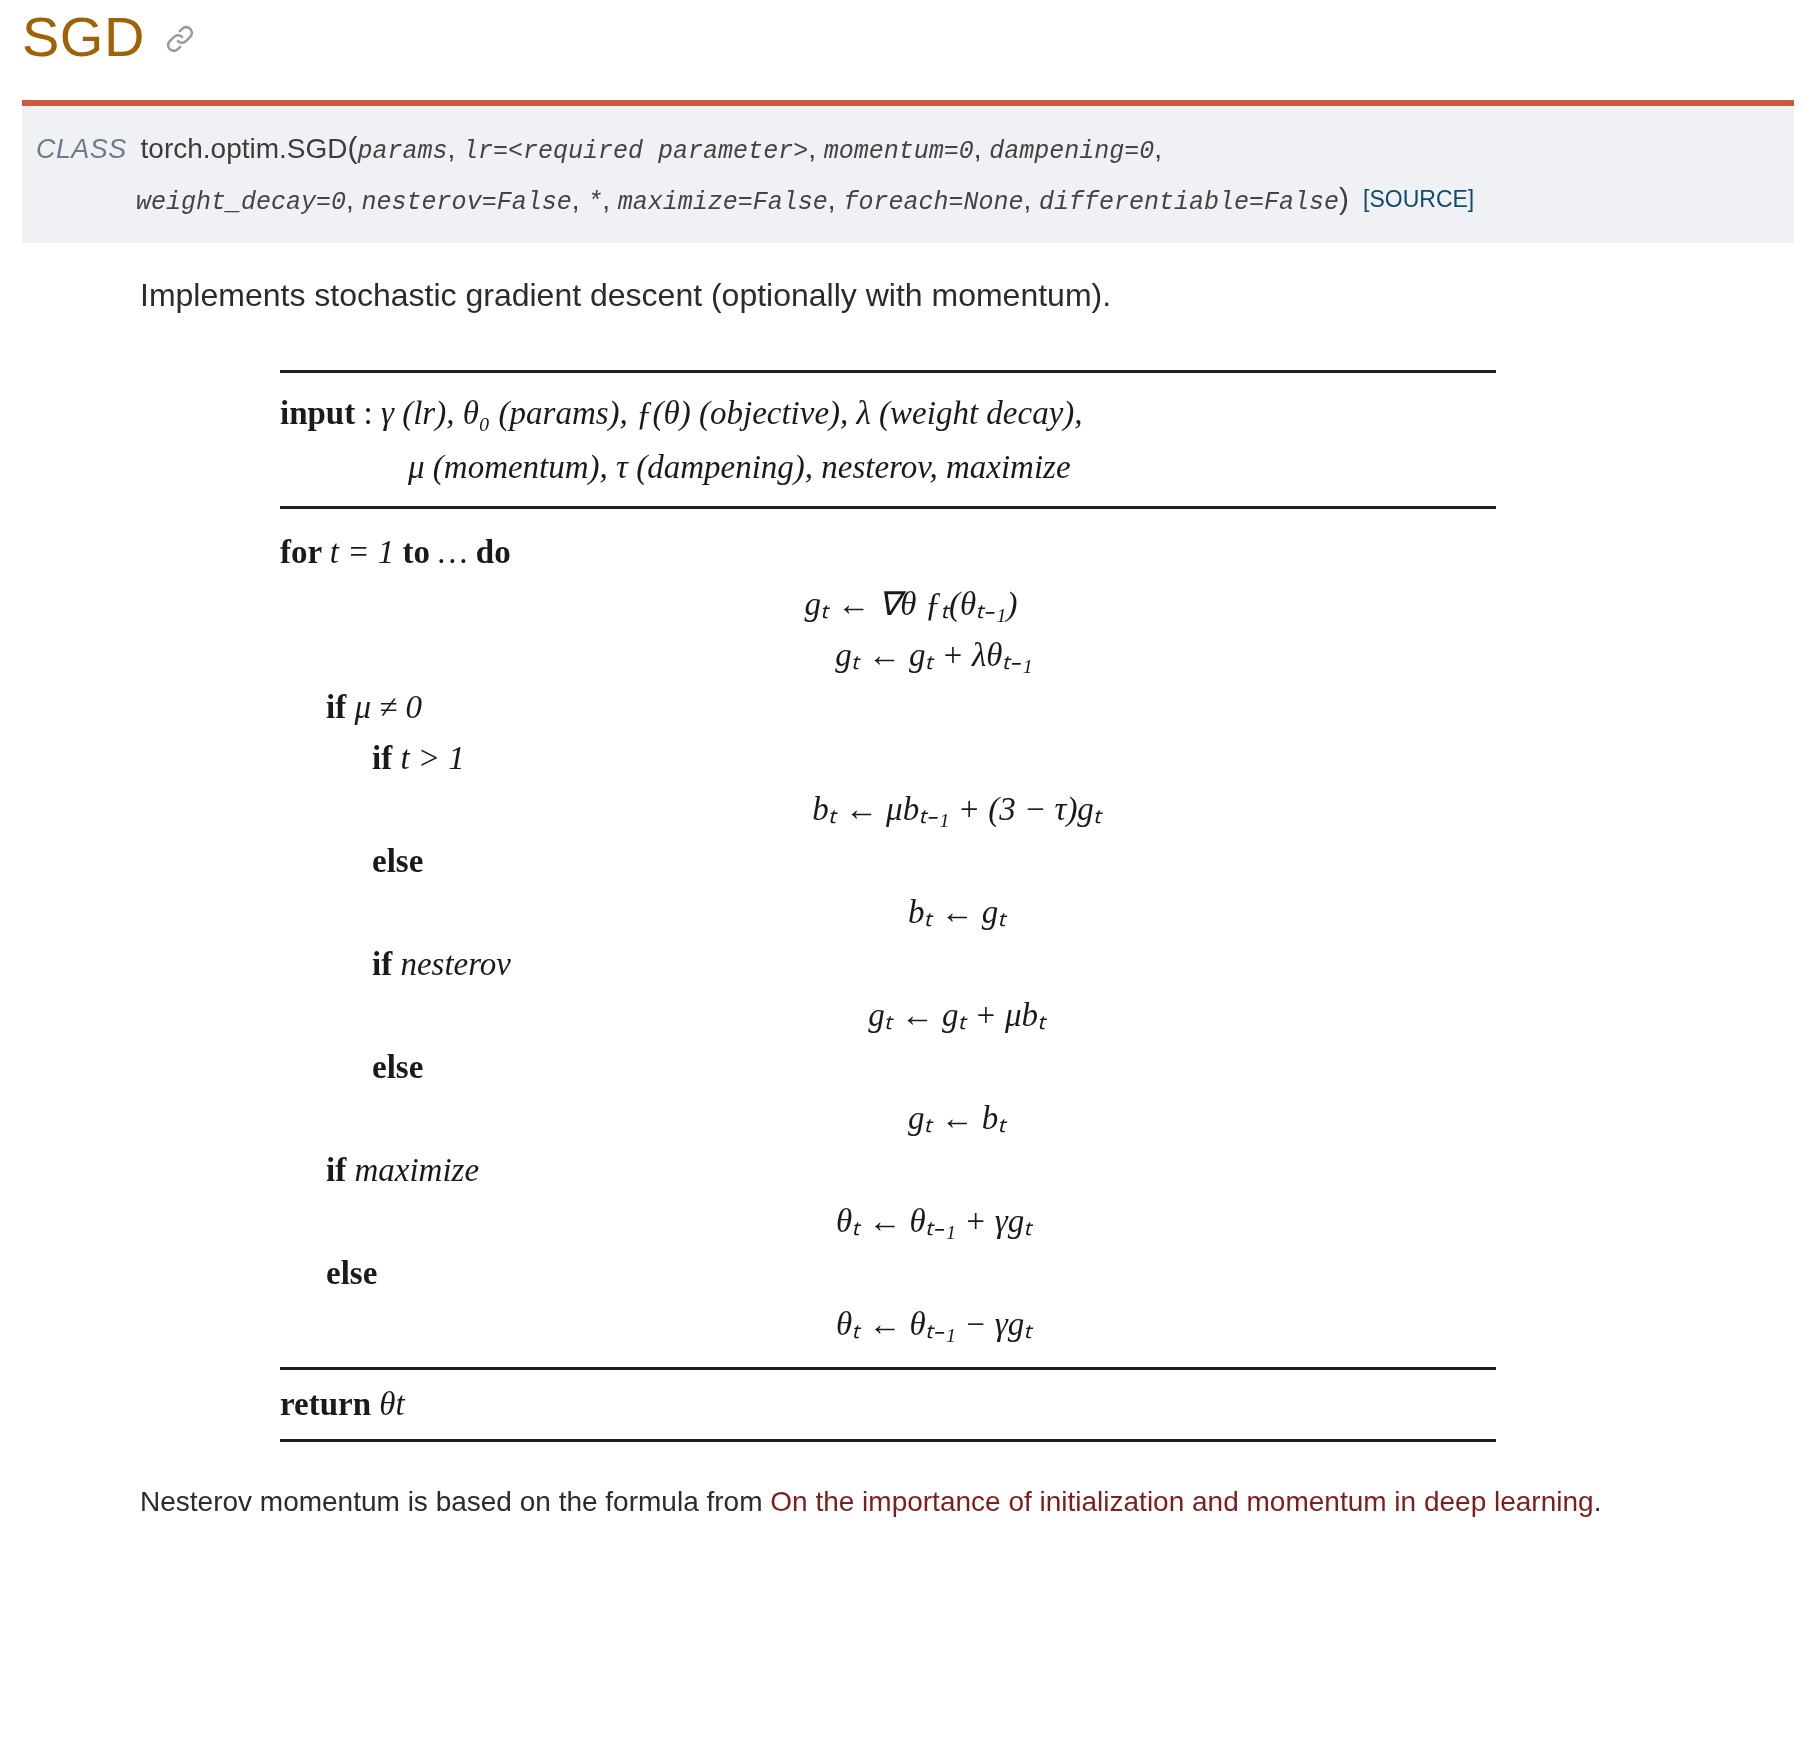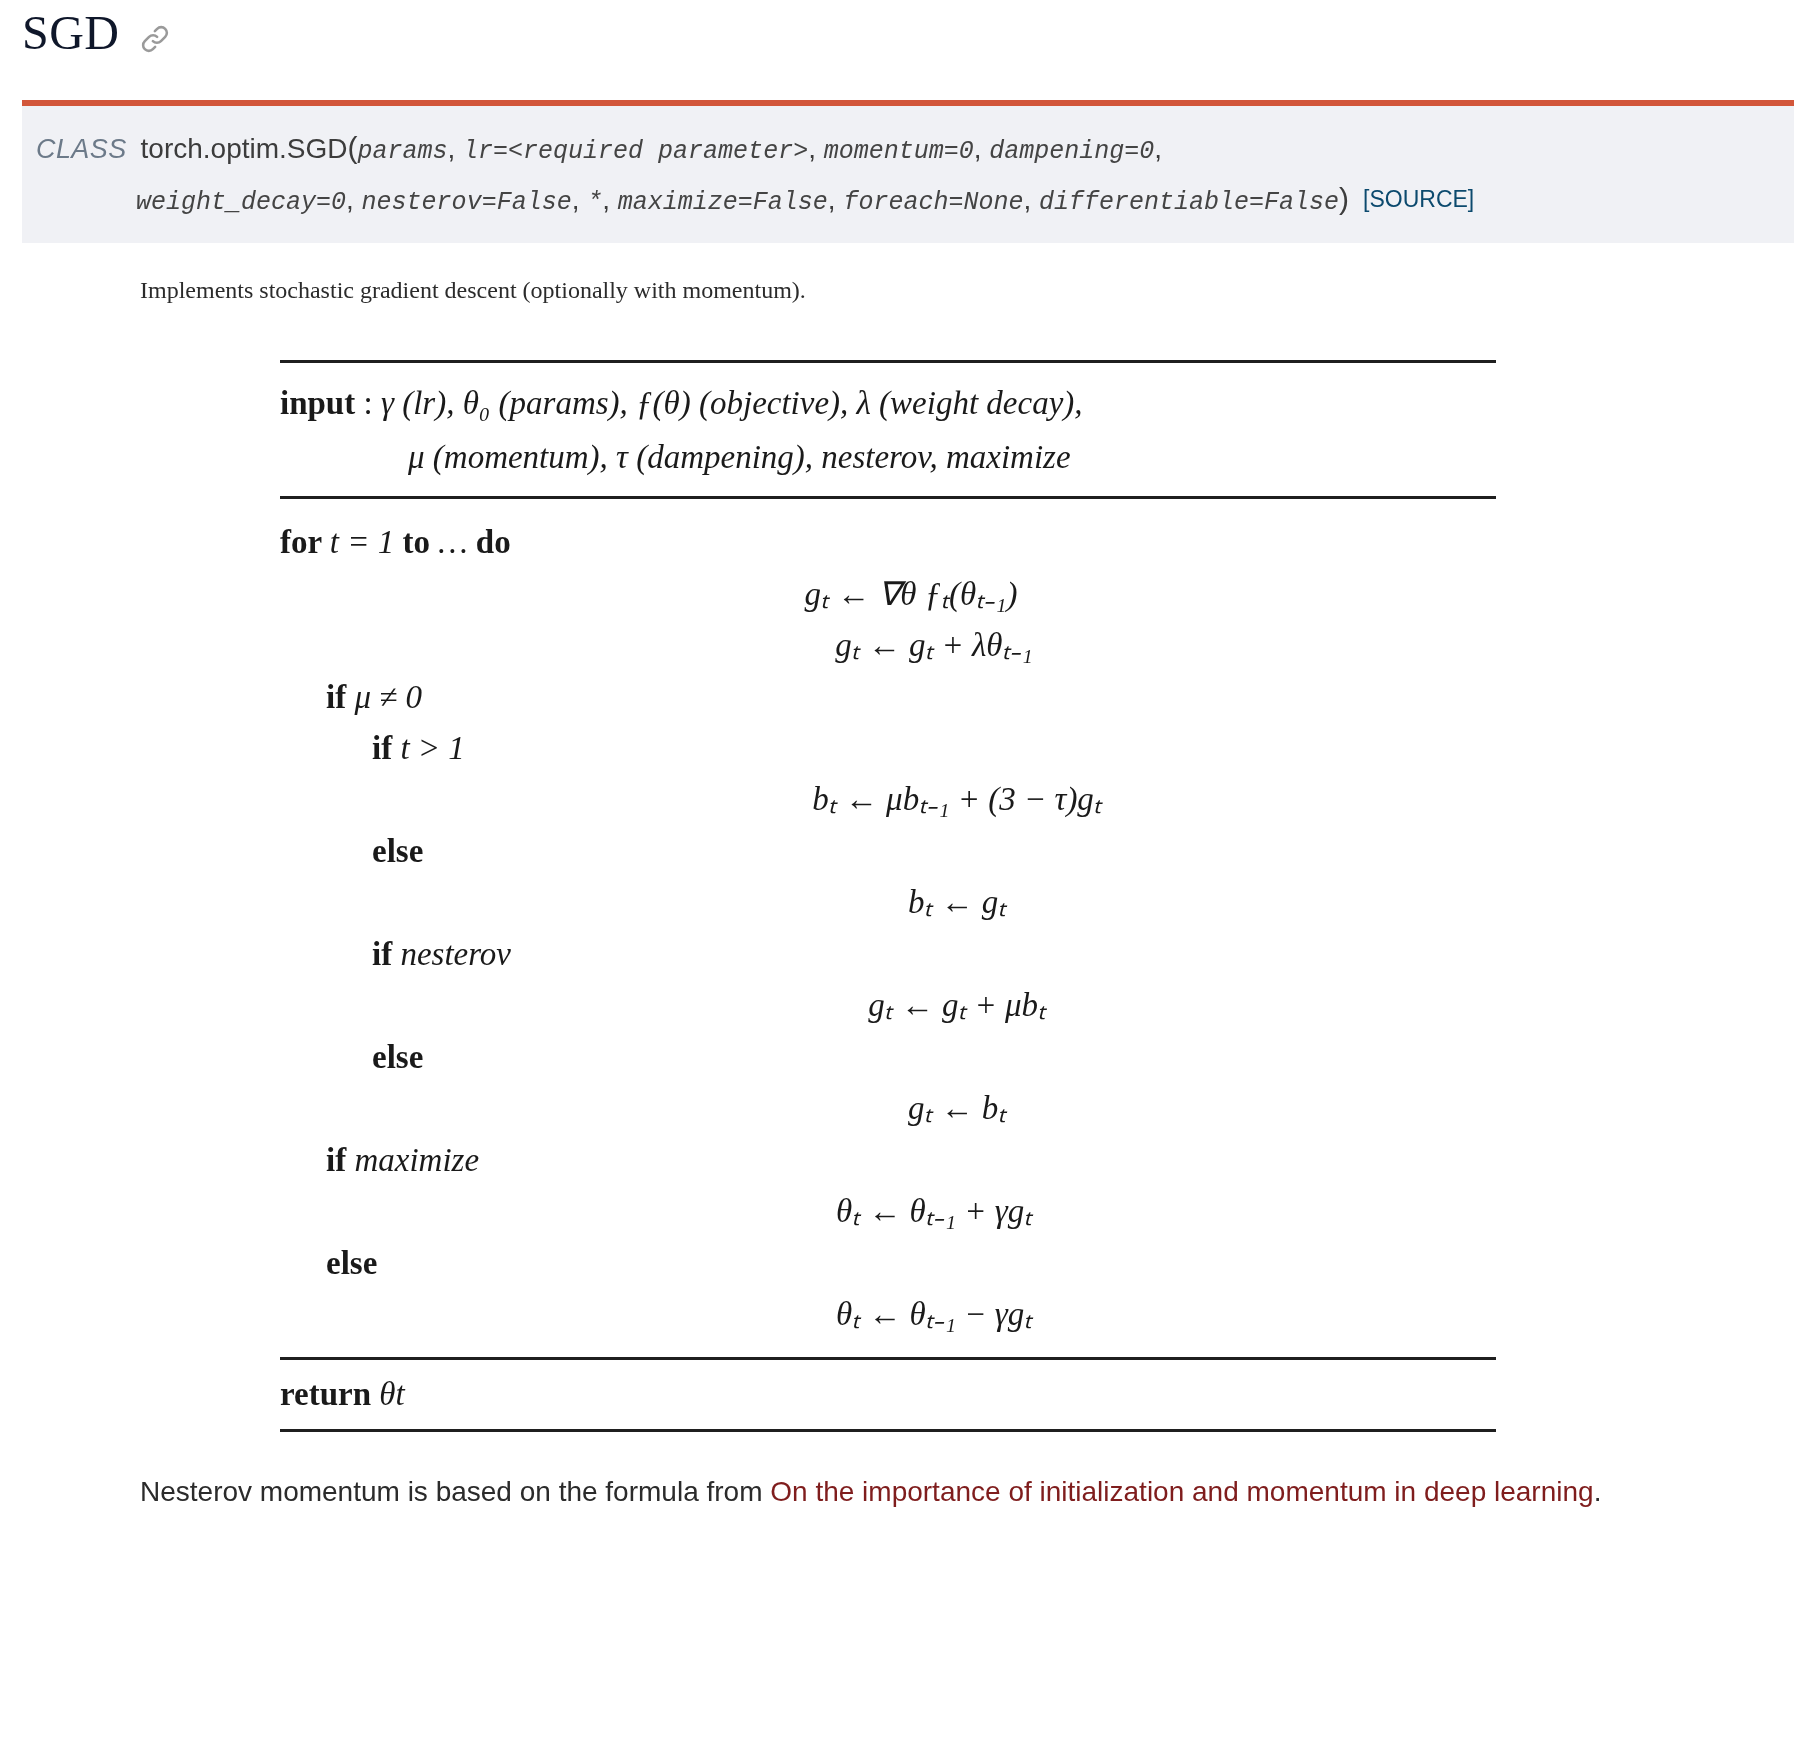--- a/index.html
+++ b/index.html
@@ -18,26 +18,26 @@
 
   
   .page-title-row {
     display: flex;
     align-items: flex-start;
     padding: 8px 0 0 22px;
     height: 78px;
     box-sizing: border-box;
   }
   .page-title {
-    font-size: 48px;
+    font-size: 56px;
     font-weight: 400;
-    color: #0f172a;
+    color: #a16207;
     letter-spacing: 0.5px;
     line-height: 1.05;
-    font-family: Liberation Serif, serif;
+    font-family: Liberation Sans, sans-serif;
   }
   .headerlink {
     font-size: 30px;
     color: #9a9a9a;
     margin-left: 18px;
     margin-top: 14px;
     transform: rotate(0deg);
     user-select: none;
     text-decoration: none;
   }
@@ -102,23 +102,23 @@
     font-family: "Liberation Sans", sans-serif;
     font-size: 23px;
     text-decoration: none;
     margin-left: 14px;
     vertical-align: 2px;
   }
 
   
   .desc {
     margin: 34px 0 0 140px;
-    font-size: 24px;
+    font-size: 32px;
     color: #2b2b2b;
-    font-family: Liberation Serif, serif;
+    font-family: Liberation Sans, sans-serif;
   }
 
   
   .algo {
     margin: 56px 0 0 280px;
     width: 1216px;
     font-family: "Liberation Serif", serif;
     color: #1a1a1a;
   }
   .rule {

